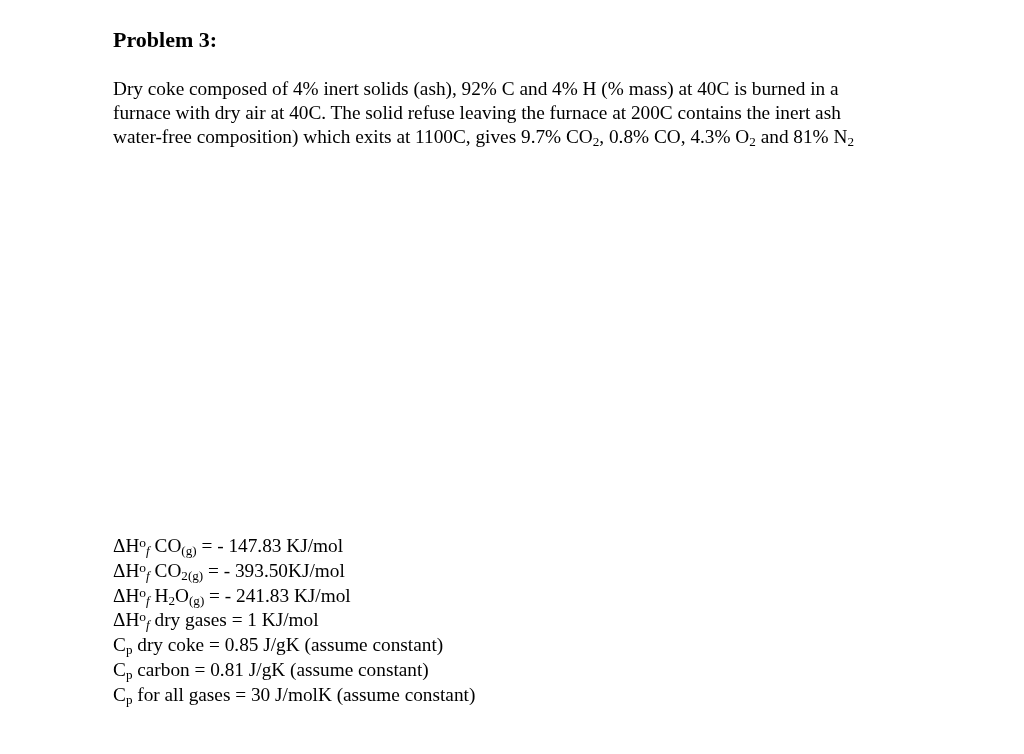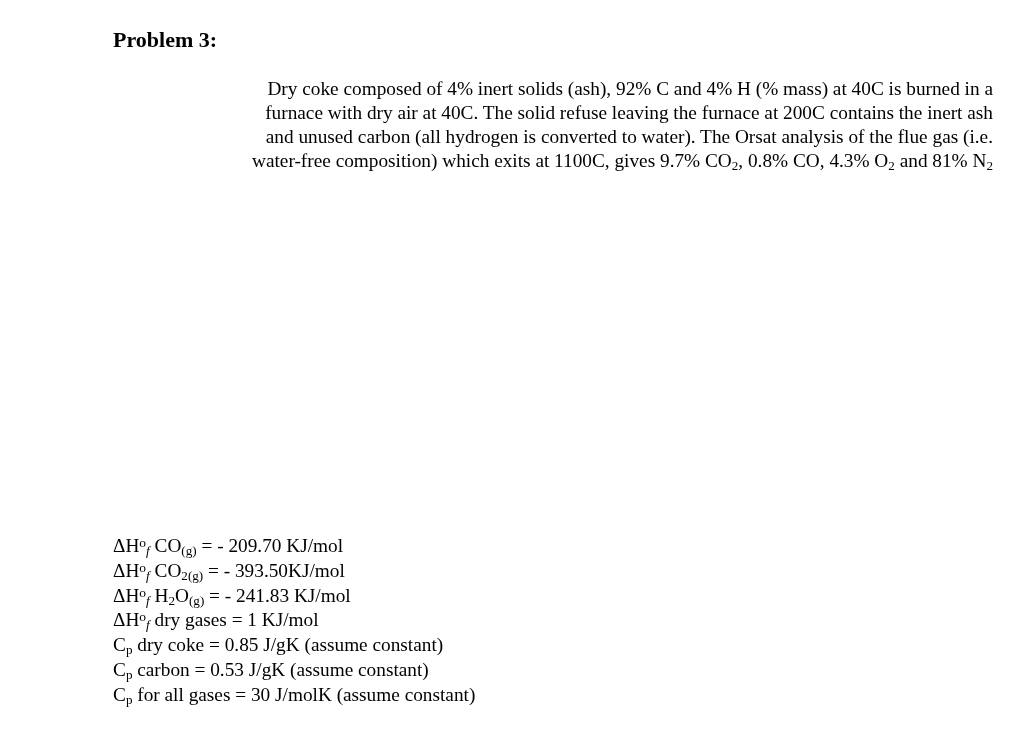--- a/index.html
+++ b/index.html
@@ -29,21 +29,20 @@
       left: 113px;
       top: 77px;
       width: 880px;
       font-size: 19.3px;
       line-height: 24px;
       margin: 0;
     }
     .para .line {
       display: block;
       white-space: nowrap;
-      text-align: right;
     }
     .data-list {
       position: absolute;
       left: 113px;
       top: 534px;
       font-size: 19.3px;
       line-height: 24.8px;
       margin: 0;
       padding: 0;
       list-style: none;
@@ -66,25 +65,24 @@
     }
   </style>
 </head>
 <body>
 
 <h1 class="title">Problem 3:</h1>
 
 <p class="para">
   <span class="line">Dry coke composed of 4% inert solids (ash), 92% C and 4% H (% mass) at 40C is burned in a</span>
   <span class="line">furnace with dry air at 40C. The solid refuse leaving the furnace at 200C contains the inert ash</span>
-  <span class="line">and unused carbon (all hydrogen is converted to water). The Orsat analysis of the flue gas (i.e.</span>
   <span class="line"><span>water-free composition) which exits at 1100C, gives 9.7% CO</span><sub>2</sub><span>, 0.8% CO, 4.3% O</span><sub>2</sub><span> and 81% N</span><sub>2</sub></span>
 </p>
 
 <ul class="data-list">
-  <li><span>ΔH</span><sup>o</sup><sub class="it">f</sub> <span>CO</span><sub>(g)</sub><span> = - 209.70 KJ/mol</span></li>
+  <li><span>ΔH</span><sup>o</sup><sub class="it">f</sub> <span>CO</span><sub>(g)</sub><span> = - 147.83 KJ/mol</span></li>
   <li><span>ΔH</span><sup>o</sup><sub class="it">f</sub> <span>CO</span><sub>2(g)</sub><span> = - 393.50KJ/mol</span></li>
   <li><span>ΔH</span><sup>o</sup><sub class="it">f</sub> <span>H</span><sub>2</sub><span>O</span><sub>(g)</sub><span> = - 241.83 KJ/mol</span></li>
   <li><span>ΔH</span><sup>o</sup><sub class="it">f</sub> <span>dry gases</span><span> = 1 KJ/mol</span></li>
   <li><span>C</span><sub>p</sub><span> dry coke = 0.85 J/gK (assume constant)</span></li>
-  <li><span>C</span><sub>p</sub><span> carbon = 0.53 J/gK (assume constant)</span></li>
+  <li><span>C</span><sub>p</sub><span> carbon = 0.81 J/gK (assume constant)</span></li>
   <li><span>C</span><sub>p</sub><span> for all gases = 30 J/molK (assume constant)</span></li>
 </ul>
 
 </body></html>

